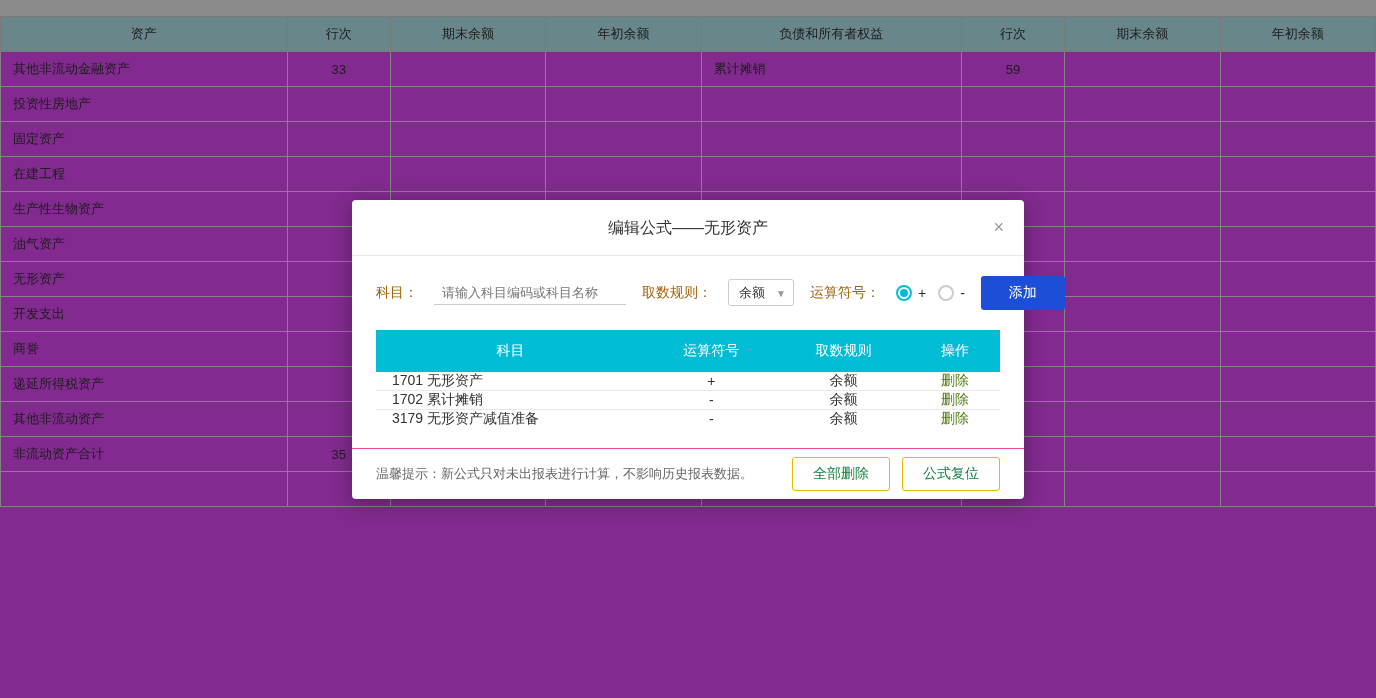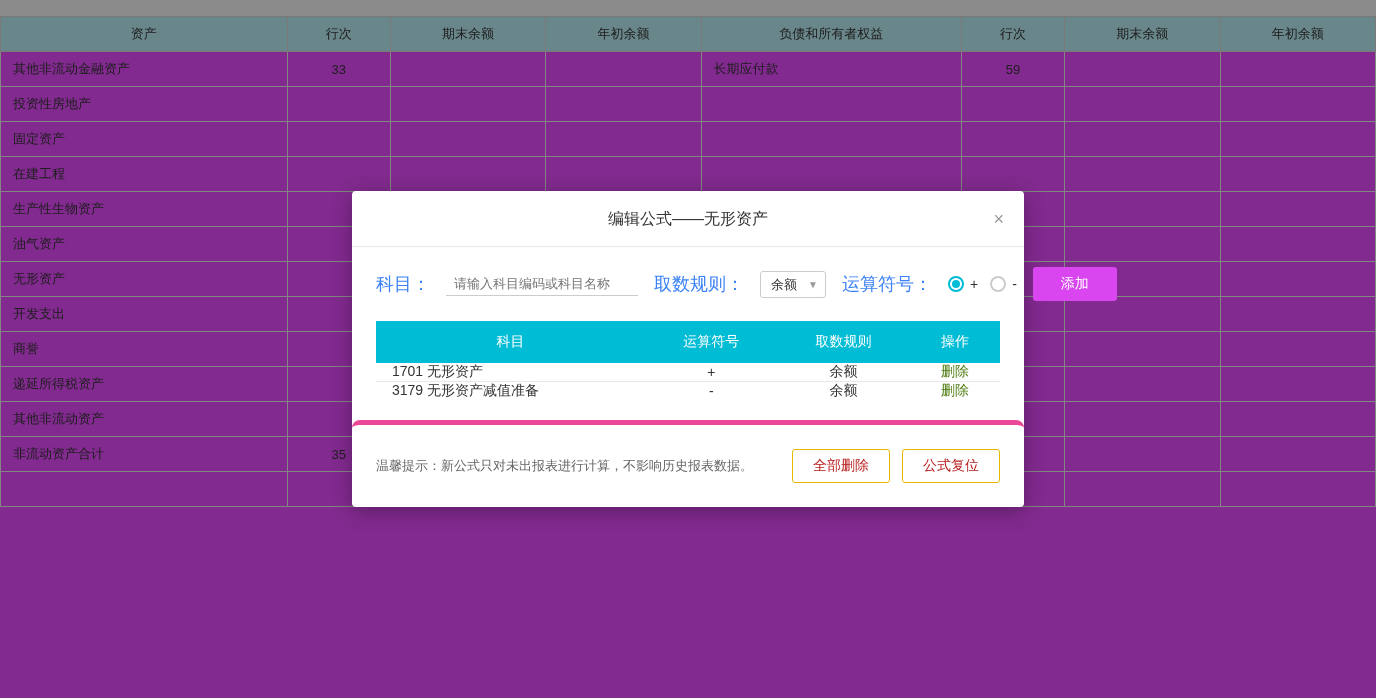--- a/index.html
+++ b/index.html
@@ -101,22 +101,22 @@
 
     
     .form-row {
       display: flex;
       align-items: center;
       gap: 16px;
       margin-bottom: 20px;
     }
 
     .form-label {
-      color: #3b82f6;
-      font-size: 18px;
+      color: #a16207;
+      font-size: 14px;
       white-space: nowrap;
     }
 
     .form-input {
       border: none;
       border-bottom: 1px solid #ccc;
       padding: 4px 8px;
       width: 220px;
       font-size: 13px;
       color: #999;
@@ -191,21 +191,21 @@
       background: #00bcd4;
     }
 
     .radio-label {
       font-size: 14px;
       color: #333;
     }
 
     
     .btn-add {
-      background: #d946ef;
+      background: #1d4ed8;
       color: #fff;
       border: none;
       border-radius: 3px;
       padding: 8px 28px;
       font-size: 14px;
       cursor: pointer;
       white-space: nowrap;
       margin-left: auto;
     }
 
@@ -249,42 +249,41 @@
     .btn-delete {
       color: #4d7c0f;
       background: none;
       border: none;
       cursor: pointer;
       font-size: 14px;
     }
 
     
     .modal-footer {
-      padding: 24px 24px;
+      padding: 8px 24px;
       display: flex;
       align-items: center;
       justify-content: space-between;
-      border-top: 5px solid #ec4899;
-      border-radius: 8px;
+      border-top: 1px solid #ec4899;
     }
 
     .footer-tip {
       color: #666;
       font-size: 13px;
     }
 
     .footer-btns {
       display: flex;
       gap: 12px;
     }
 
     .btn-outline {
       background: #fff;
       border: 1px solid #e6b800;
-      color: #b91c1c;
+      color: #15803d;
       border-radius: 3px;
       padding: 7px 20px;
       font-size: 14px;
       cursor: pointer;
     }
   </style>
 </head>
 <body>
 
 <div class="bg-table-wrap">
@@ -300,21 +299,21 @@
         <th>期末余额</th>
         <th>年初余额</th>
       </tr>
     </thead>
     <tbody id="bg-rows">
     <tr>
           <td>其他非流动金融资产</td>
           <td class="center">33</td>
           <td></td>
           <td></td>
-          <td>长期应付款</td>
+          <td>累计摊销</td>
           <td class="center">59</td>
           <td></td>
           <td></td>
         </tr>
         <tr>
           <td>投资性房地产</td>
           <td class="center"></td>
           <td></td>
           <td></td>
           <td></td>
@@ -478,20 +477,26 @@
             <th>科目</th>
             <th>运算符号</th>
             <th>取数规则</th>
             <th>操作</th>
           </tr>
         </thead>
         <tbody id="formula-rows">
         <tr>
               <td>1701 无形资产</td>
               <td>+</td>
+              <td>余额</td>
+              <td><button class="btn-delete">删除</button></td>
+            </tr>
+            <tr>
+              <td>1702 累计摊销</td>
+              <td>-</td>
               <td>余额</td>
               <td><button class="btn-delete">删除</button></td>
             </tr>
             <tr>
               <td>3179 无形资产减值准备</td>
               <td>-</td>
               <td>余额</td>
               <td><button class="btn-delete">删除</button></td>
             </tr>
           </tbody>

